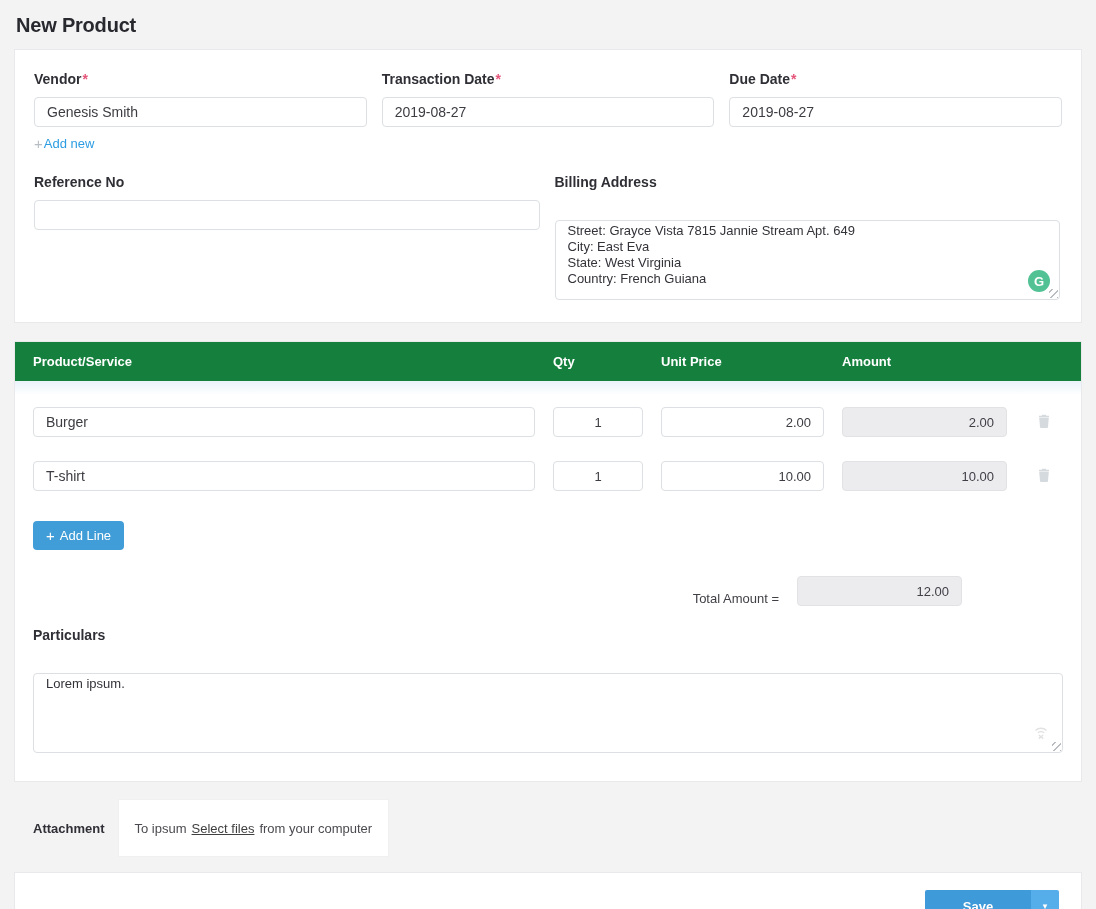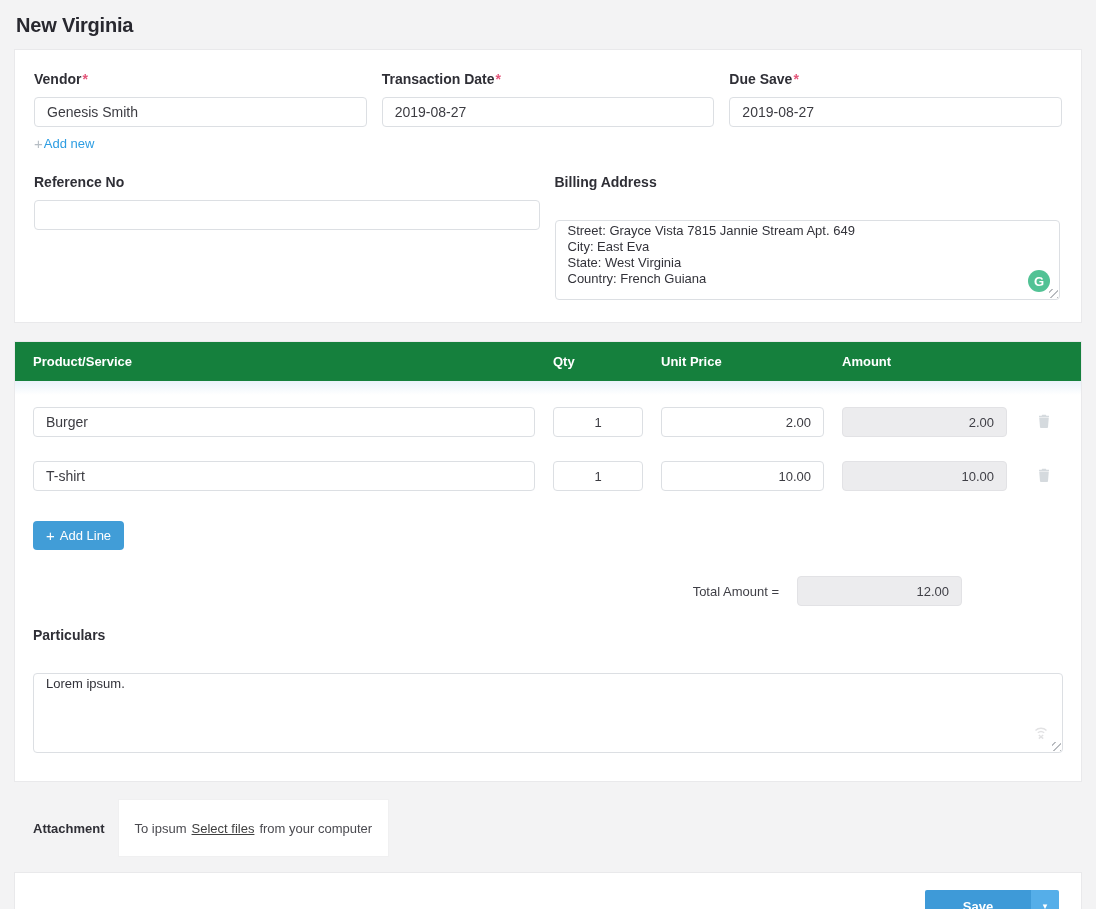--- a/index.html
+++ b/index.html
@@ -69,21 +69,21 @@
     background:#ececee; border:1px solid #e2e2e5; color:#3f3f46;
   }
   .delbtn { background:none; border:none; cursor:pointer; display:flex; justify-content:center; padding:4px; }
   .addline {
     margin:30px 0 0 18px;
     background:#419dd7; color:#fff; border:none; border-radius:4px;
     height:29px; padding:0 13px; font-size:13px; font-family:inherit;
     display:inline-flex; align-items:center; gap:5px; cursor:pointer;
   }
   .addline .plus { font-size:15px; font-weight:400; }
-  .total-row { display:flex; justify-content:flex-end; align-items:center; margin-top:26px; padding-right:119px; }
+  .total-row { display:flex; justify-content:flex-end; align-items:flex-end; margin-top:26px; padding-right:119px; }
   .total-label { font-size:13px; color:#3f3f46; margin-right:18px; }
   .total-field { width:165px; height:30px; border-radius:4px; padding:0 12px; font-family:inherit; outline:none; }
   .particulars { padding:21px 18px 0 18px; }
   .offline-ico { position:absolute; right:14px; bottom:9px; opacity:.85; }
 
   
   .attach-strip { padding:17px 0 15px 33px; display:flex; align-items:center; }
   .attach-label { font-size:13px; font-weight:600; color:#2f2f36; margin-right:13px; }
   .attach-box {
     background:#fff; border:1px solid #f0f0f1;
@@ -105,21 +105,21 @@
   }
   .savebtn .caret {
     background:#55aee9; color:#fff; width:28px; border:none; cursor:pointer;
     font-size:9px; display:flex; align-items:center; justify-content:center;
   }
 </style>
 </head>
 <body>
 
 <div class="page-header">
-  <div class="page-title">New Virginia</div>
+  <div class="page-title">New Product</div>
 </div>
 
 <div class="card card-form">
   <div class="field-row">
     <div class="fcol">
       <div class="flabel">
         <span>Vendor</span><span class="req">*</span>
       </div>
       <input class="tinput" type="text" value="Genesis Smith" style="">
       <div class="addnew">
@@ -128,21 +128,21 @@
       </div>
     </div>
     <div class="fcol">
       <div class="flabel">
         <span>Transaction Date</span><span class="req">*</span>
       </div>
       <input class="tinput" type="text" value="2019-08-27" style="">
     </div>
     <div class="fcol">
       <div class="flabel">
-        <span>Due Save</span><span class="req">*</span>
+        <span>Due Date</span><span class="req">*</span>
       </div>
       <input class="tinput" type="text" value="2019-08-27" style="">
     </div>
   </div>
 
   <div class="field-row">
     <div class="fcol half">
       <div class="flabel">Reference No</div>
       <input class="tinput" type="text" value="" style="">
     </div>

